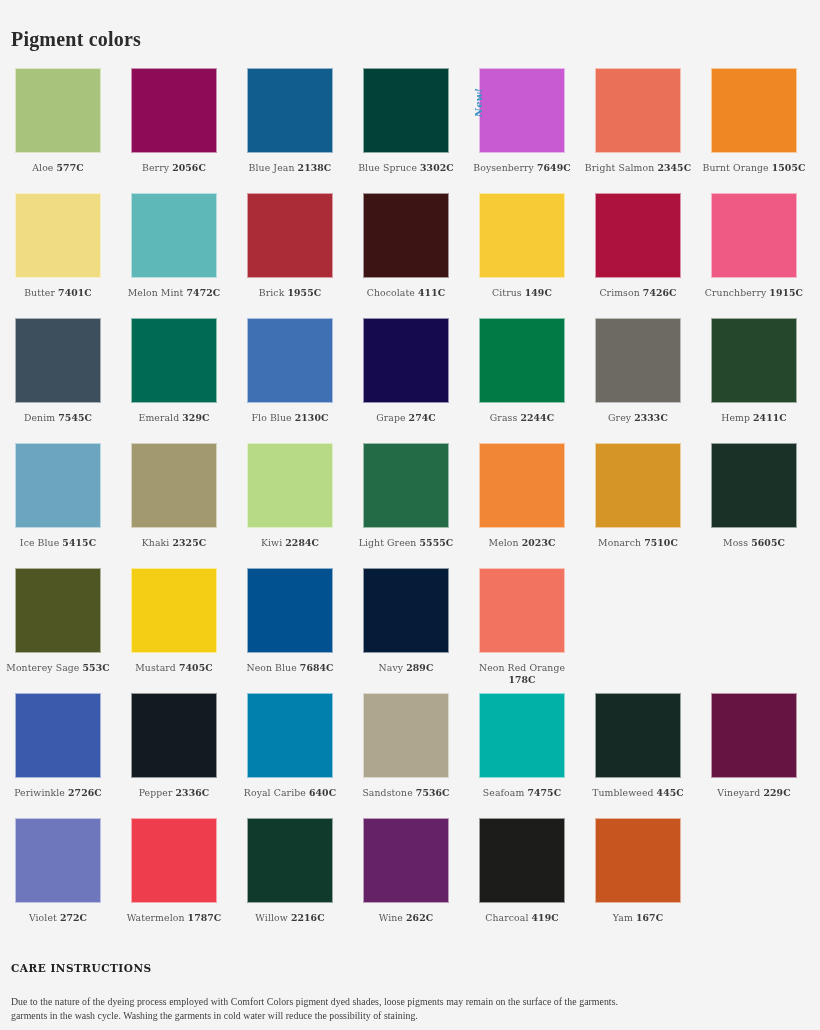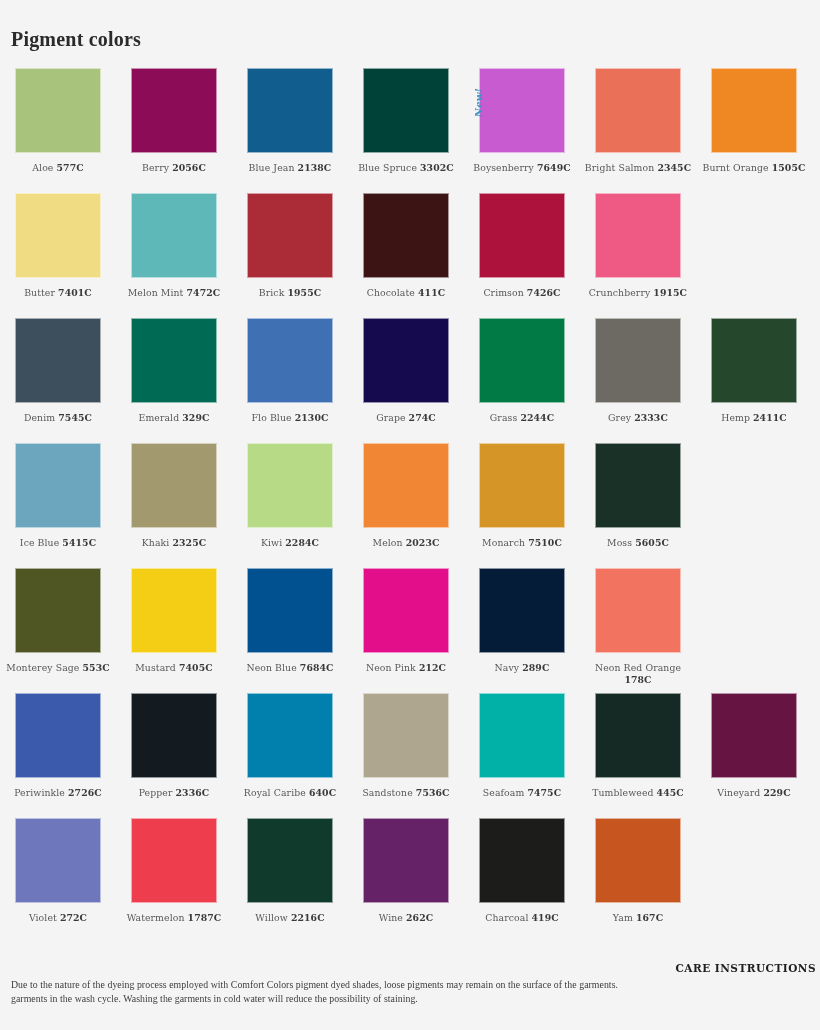--- a/index.html
+++ b/index.html
@@ -106,22 +106,21 @@
     top: 962px;
     width: 805px;
   }
 
   .care-title {
     font-family: "DejaVu Serif", "Liberation Serif", serif;
     font-size: 10.5px;
     font-weight: bold;
     letter-spacing: 0.5px;
     color: #1f1f1f;
-    margin-bottom: 4px;
-    text-align: right;
+    margin-bottom: 21px;
   }
 
   .care-body {
     font-family: Liberation Serif, serif;
     font-size: 9.8px;
     line-height: 13.5px;
     color: #3c3c3c;
     letter-spacing: 0.05px;
     white-space: nowrap;
     overflow: hidden;
@@ -181,20 +180,24 @@
         </div>
         <div class="cell">
           <div class="swatch" title="Brick" style="background: rgb(171, 43, 54);"></div>
           <div class="cell-label"><span class="cname">Brick</span> <span class="code">1955C</span></div>
         </div>
         <div class="cell">
           <div class="swatch" title="Chocolate" style="background: rgb(61, 20, 20);"></div>
           <div class="cell-label"><span class="cname">Chocolate</span> <span class="code">411C</span></div>
         </div>
         <div class="cell">
+          <div class="swatch" title="Citrus" style="background: rgb(246, 203, 54);"></div>
+          <div class="cell-label"><span class="cname">Citrus</span> <span class="code">149C</span></div>
+        </div>
+        <div class="cell">
           <div class="swatch" title="Crimson" style="background: rgb(173, 18, 60);"></div>
           <div class="cell-label"><span class="cname">Crimson</span> <span class="code">7426C</span></div>
         </div>
         <div class="cell">
           <div class="swatch" title="Crunchberry" style="background: rgb(238, 90, 132);"></div>
           <div class="cell-label"><span class="cname">Crunchberry</span> <span class="code">1915C</span></div>
         </div>
       </div>
       <div class="row">
         <div class="cell">
@@ -233,20 +236,24 @@
         </div>
         <div class="cell">
           <div class="swatch" title="Khaki" style="background: rgb(162, 153, 110);"></div>
           <div class="cell-label"><span class="cname">Khaki</span> <span class="code">2325C</span></div>
         </div>
         <div class="cell">
           <div class="swatch" title="Kiwi" style="background: rgb(182, 218, 133);"></div>
           <div class="cell-label"><span class="cname">Kiwi</span> <span class="code">2284C</span></div>
         </div>
         <div class="cell">
+          <div class="swatch" title="Light Green" style="background: rgb(35, 107, 70);"></div>
+          <div class="cell-label"><span class="cname">Light Green</span> <span class="code">5555C</span></div>
+        </div>
+        <div class="cell">
           <div class="swatch" title="Melon" style="background: rgb(241, 134, 52);"></div>
           <div class="cell-label"><span class="cname">Melon</span> <span class="code">2023C</span></div>
         </div>
         <div class="cell">
           <div class="swatch" title="Monarch" style="background: rgb(214, 149, 39);"></div>
           <div class="cell-label"><span class="cname">Monarch</span> <span class="code">7510C</span></div>
         </div>
         <div class="cell">
           <div class="swatch" title="Moss" style="background: rgb(26, 49, 39);"></div>
           <div class="cell-label"><span class="cname">Moss</span> <span class="code">5605C</span></div>
@@ -257,24 +264,20 @@
           <div class="swatch" title="Monterey Sage" style="background: rgb(79, 85, 35);"></div>
           <div class="cell-label"><span class="cname">Monterey Sage</span> <span class="code">553C</span></div>
         </div>
         <div class="cell">
           <div class="swatch" title="Mustard" style="background: rgb(244, 206, 21);"></div>
           <div class="cell-label"><span class="cname">Mustard</span> <span class="code">7405C</span></div>
         </div>
         <div class="cell">
           <div class="swatch" title="Neon Blue" style="background: rgb(1, 80, 143);"></div>
           <div class="cell-label"><span class="cname">Neon Blue</span> <span class="code">7684C</span></div>
-        </div>
-        <div class="cell">
-          <div class="swatch" title="Neon Pink" style="background: rgb(227, 14, 138);"></div>
-          <div class="cell-label"><span class="cname">Neon Pink</span> <span class="code">212C</span></div>
         </div>
         <div class="cell">
           <div class="swatch" title="Navy" style="background: rgb(5, 28, 56);"></div>
           <div class="cell-label"><span class="cname">Navy</span> <span class="code">289C</span></div>
         </div>
         <div class="cell">
           <div class="swatch" title="Neon Red Orange" style="background: rgb(242, 115, 95);"></div>
           <div class="cell-label"><span class="cname">Neon Red Orange</span> <span class="code">178C</span></div>
         </div>
       </div>

